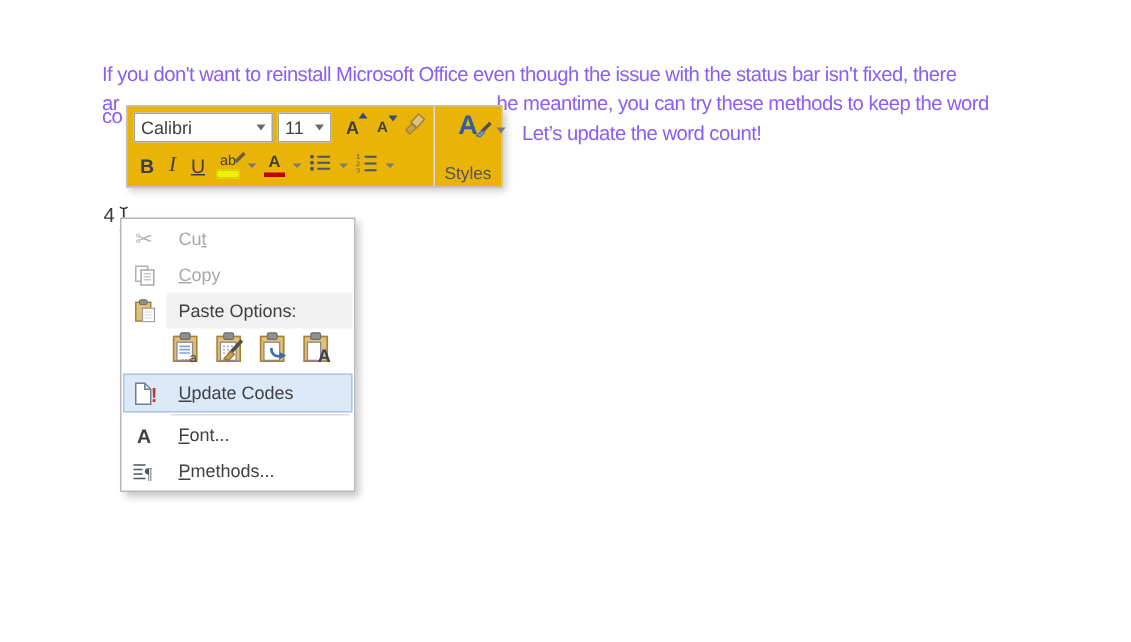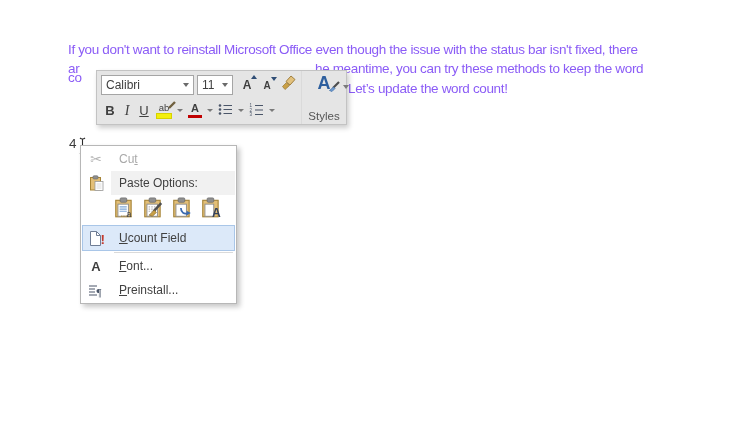--- a/index.html
+++ b/index.html
@@ -7,22 +7,22 @@
     position:relative;width:754px;height:428px;background:#ffffff;overflow:hidden;
     font-family:"Liberation Sans","DejaVu Sans",sans-serif;
   }
   
   .tfrag{
     position:absolute;white-space:pre;font-size:13.5px;letter-spacing:-0.35px;
     color:#8b5cf6;line-height:19px;
   }
   
   #mini-toolbar{
-    position:absolute;left:96px;top:70px;width:249px;height:53px;
-    background:#e5e5e5;border:1px solid #c3c3c3;
+    position:absolute;left:84px;top:70px;width:249px;height:53px;
+    background:#eab308;border:1px solid #c3c3c3;
     box-shadow:2px 3px 5px rgba(0,0,0,.20);z-index:5;
   }
   .tb-row1{position:absolute;left:0;top:0;right:45px;height:27px;}
   .tb-row2{position:absolute;left:0;top:27px;right:45px;height:25px;display:flex;align-items:center;padding-left:4px;}
   .tb-styles{
     position:absolute;right:0;top:0;width:44px;height:100%;
     border-left:1px solid #dadada;display:flex;flex-direction:column;align-items:center;justify-content:center;
   }
   .combo{
     position:absolute;top:4px;height:20px;background:#fff;border:1px solid #a5a5a5;
@@ -68,21 +68,21 @@
   #field-area{position:absolute;left:69px;top:136px;display:flex;align-items:flex-start;}
   #field-value{font-size:13.5px;color:#3b3b3b;}
 </style>
 </head>
 <body>
 
 <div id="screen">
 
   <div class="tfrag" style="left:68px;top:40px;">If you don't want to reinstall Microsoft Office even though the issue with the status bar isn't fixed, there</div>
   <div class="tfrag" style="left:68px;top:59px;">ar</div>
-  <div class="tfrag" style="left:315px;top:59px;">he meantime, you can try these methods to keep the word</div>
+  <div class="tfrag" style="left:331px;top:59px;">he meantime, you can try these methods to keep the word</div>
   <div class="tfrag" style="left:68px;top:68px;">co</div>
   <div class="tfrag" style="left:348px;top:79px;">Let’s update the word count!</div>
 
   <div id="field-area">
     <span id="field-value">4</span>
     <span style="margin-left:1px;">
       <svg width="9" height="20" viewBox="0 0 9 20">
         <path d="M2,2 C3,3 4,3 4.5,3 C5,3 6,3 7,2 M4.5,3 L4.5,17 M2,18 C3,17 4,17 4.5,17 C5,17 6,17 7,18" stroke="#2b2b2b" stroke-width="1.1" fill="none"></path>
       </svg>
     </span>
@@ -180,20 +180,30 @@
     </div>
   </div>
 
   <div id="context-menu">
 
     <div class="mi disabled">
       <span class="gutter" style="color:#b3b3b3;font-size:14px;">✂</span>
       <span class="lbl"><span>Cu</span><span class="u">t</span><span></span></span>
     </div>
 
+    <div class="mi disabled">
+      <span class="gutter">
+        <svg width="15" height="15" viewBox="0 0 15 15">
+          <rect x="1.5" y="1.5" width="8" height="10" fill="#fff" stroke="#b0b0b0"></rect>
+          <rect x="5" y="4" width="8.5" height="10" fill="#fff" stroke="#a8a8a8"></rect>
+          <path d="M6.8,6.5 H11.7 M6.8,8.5 H11.7 M6.8,10.5 H11.7" stroke="#c8c8c8" stroke-width="0.9"></path>
+        </svg>
+      </span>
+      <span class="lbl"><span></span><span class="u">C</span><span>opy</span></span>
+    </div>
 
     <div class="mi po">
       <span class="po-band"></span>
       <span class="gutter">
         <svg width="16" height="16" viewBox="0 0 16 16">
           <rect x="2.5" y="2.5" width="10" height="12.5" fill="#e3bf77" stroke="#a58336"></rect>
           <rect x="5" y="0.8" width="5" height="3.2" rx="1" fill="#8f8f8f" stroke="#6e6e6e" stroke-width="0.7"></rect>
           <rect x="7" y="6.5" width="8" height="9" fill="#fff" stroke="#9a9a9a" stroke-width="0.8"></rect>
           <path d="M8.5,9 H13.5 M8.5,11 H13.5 M8.5,13 H13.5" stroke="#d0d0d0" stroke-width="0.8"></path>
         </svg>
@@ -251,36 +261,36 @@
 
     <div class="mi hl">
       <span class="hl-box"></span>
       <span class="gutter">
         <svg width="19" height="17" viewBox="0 0 19 17">
           <path d="M3.5,1.5 H9.5 L13.5,5.5 V15.5 H3.5 Z" fill="#fff" stroke="#6f7d95"></path>
           <path d="M9.5,1.5 V5.5 H13.5" fill="none" stroke="#6f7d95"></path>
           <text x="13.5" y="14" font-size="13.5" font-weight="bold" fill="#c43a2d" font-family="sans-serif">!</text>
         </svg>
       </span>
-      <span class="lbl"><span></span><span class="u">U</span><span>count Field</span></span>
+      <span class="lbl"><span></span><span class="u">U</span><span>pdate Codes</span></span>
     </div>
 
 
 
     <div class="msep"></div>
 
     <div class="mi">
       <span class="gutter" style="font-size:13px;font-weight:600;color:#3f3f3f;">A</span>
       <span class="lbl"><span></span><span class="u">F</span><span>ont...</span></span>
     </div>
 
     <div class="mi">
       <span class="gutter">
         <svg width="16" height="15" viewBox="0 0 16 15">
           <path d="M1,3 H9 M1,6 H7 M1,9 H7 M1,12 H9" stroke="#4a5568" stroke-width="1.1"></path>
           <text x="8.5" y="12.5" font-size="11" fill="#4a5568" font-family="serif">¶</text>
         </svg>
       </span>
-      <span class="lbl"><span></span><span class="u">P</span><span>reinstall...</span></span>
+      <span class="lbl"><span></span><span class="u">P</span><span>methods...</span></span>
     </div>
 
   </div>
 </div>
 
 </body></html>

